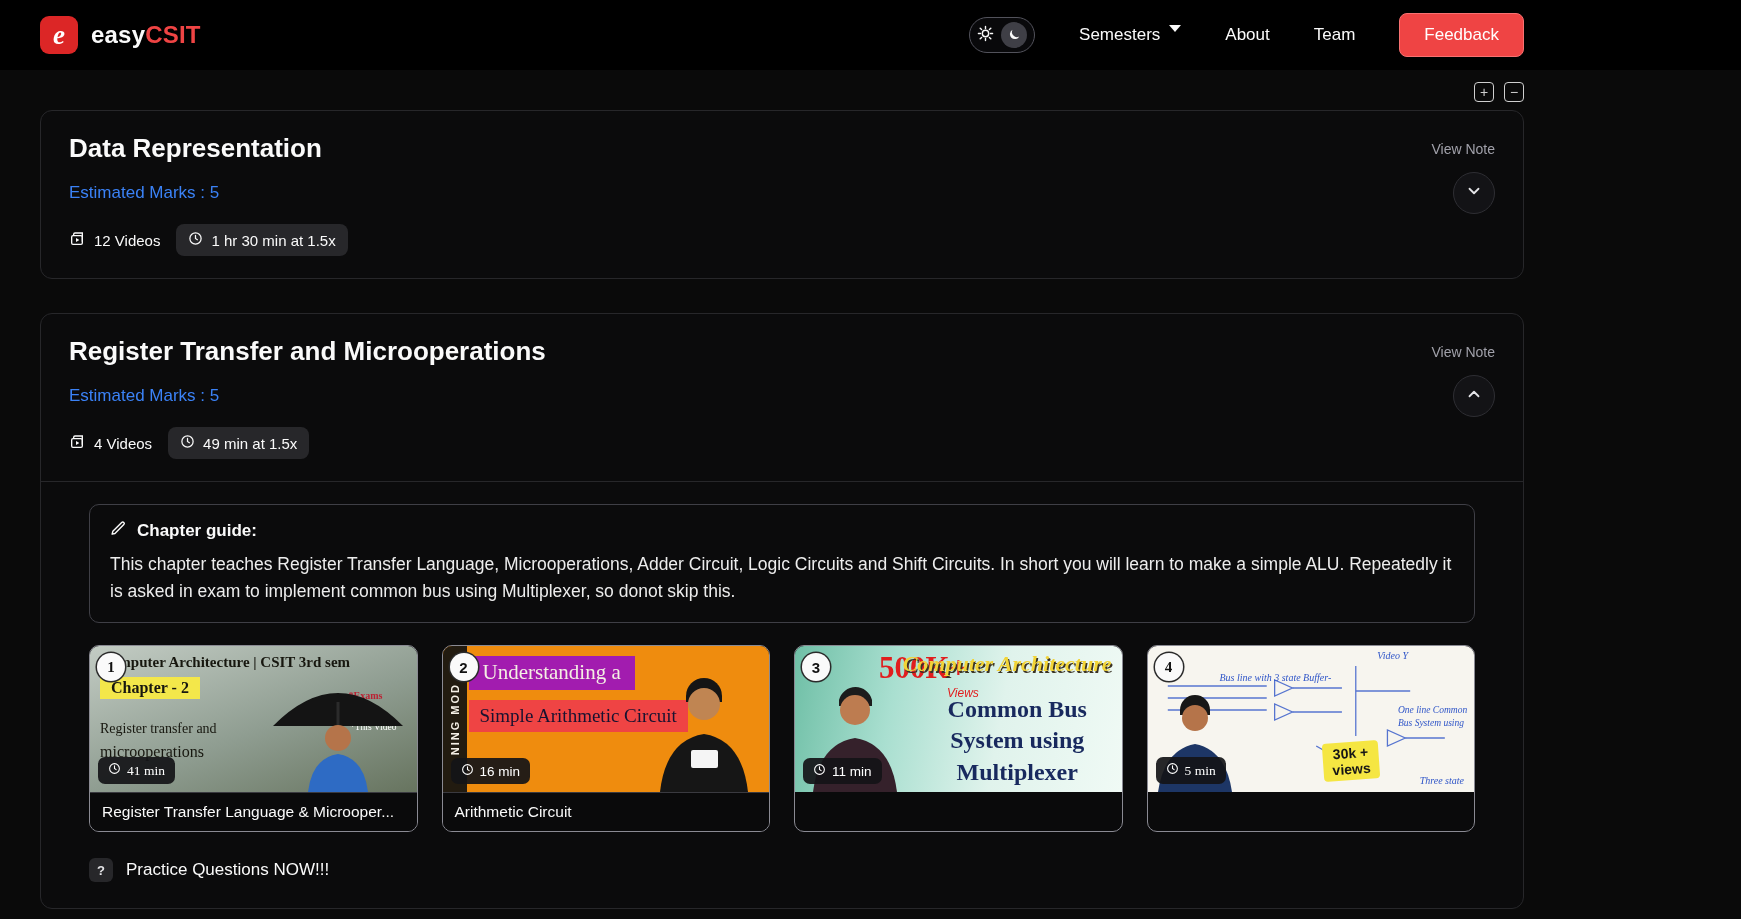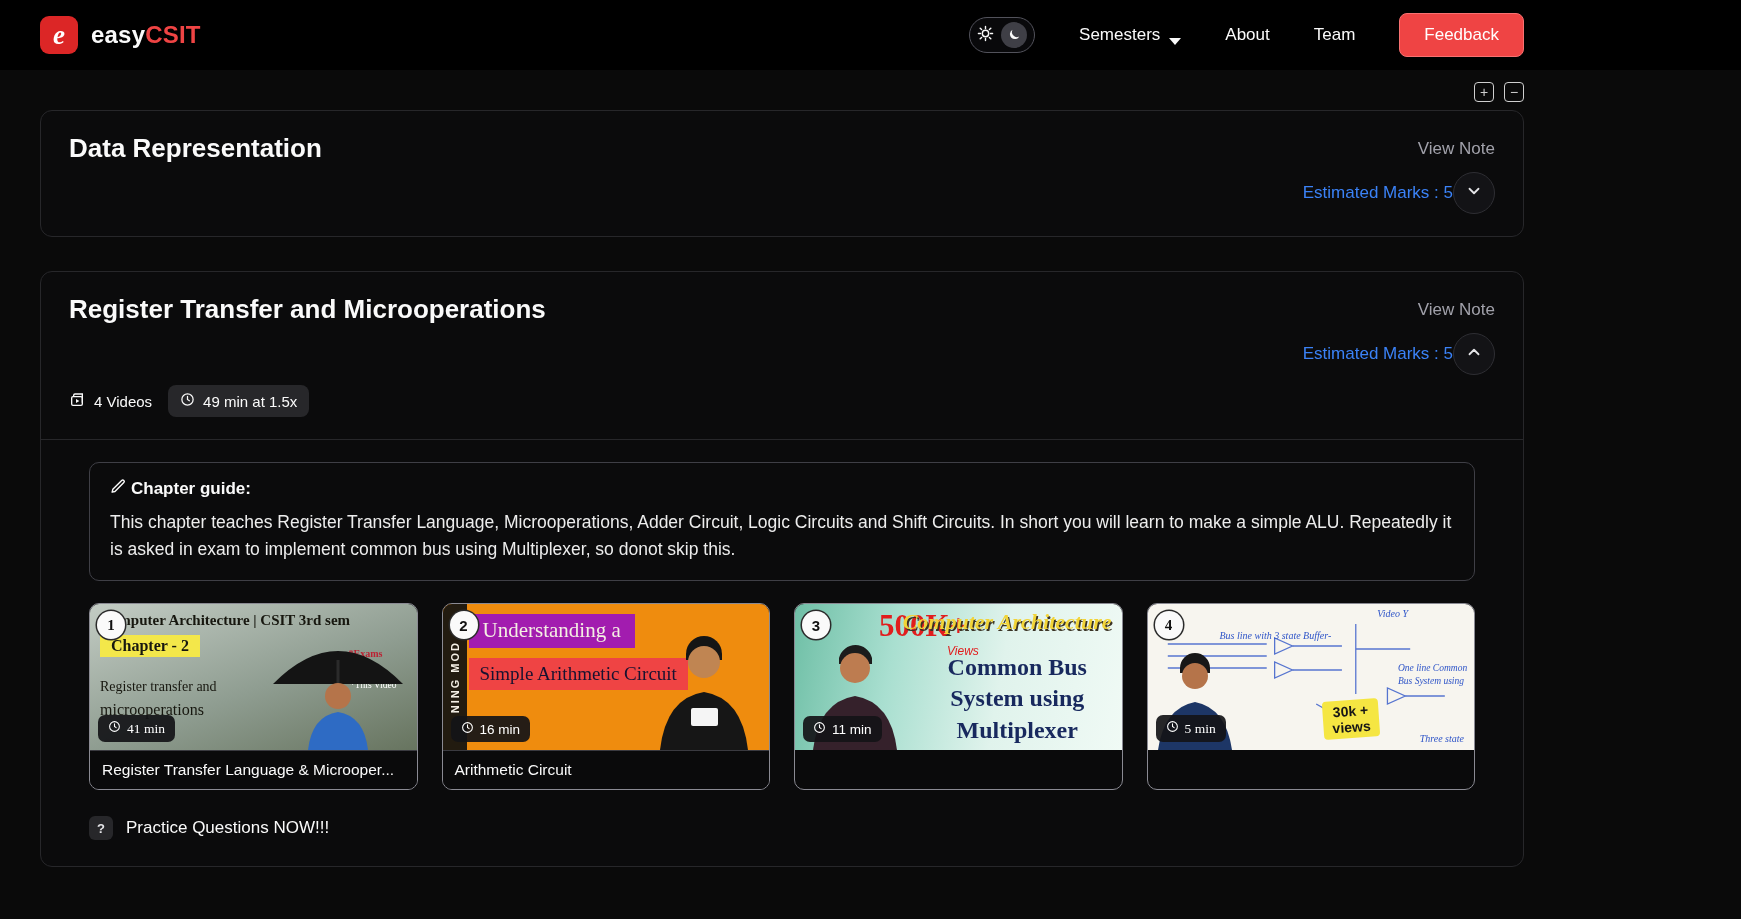--- a/index.html
+++ b/index.html
@@ -12,47 +12,47 @@
   .logo-group { display:flex; align-items:center; gap:13px; cursor:pointer; }
   .logo-mark { width:38px; height:38px; background:#dc2626; border-radius:9px; color:#fff; font-weight:bold;
                font-size:27px; font-style:italic; display:flex; align-items:center; justify-content:center;
                font-family:"Liberation Serif", serif; }
   .brand { font-size:24px; font-weight:bold; letter-spacing:.2px; }
   .brand .red { color:#ef4444; }
   .nav { display:flex; align-items:center; gap:44px; }
   .theme-toggle { display:flex; align-items:center; gap:7px; border:1px solid #52525b; border-radius:999px;
                   padding:4px 7px; background:#09090b; cursor:pointer; }
   .moon-wrap { width:26px; height:26px; border-radius:50%; background:#3f3f46; display:flex; align-items:center; justify-content:center; }
-  .nav-item { font-size:17px; color:#fafafa; cursor:pointer; display:flex; align-items:flex-end; gap:9px; }
+  .nav-item { font-size:17px; color:#fafafa; cursor:pointer; display:flex; align-items:flex-start; gap:9px; }
   .caret { width:0; height:0; border-left:6px solid transparent; border-right:6px solid transparent; border-top:7px solid #fafafa; }
   .feedback-btn { background:#ef4444; border:1px solid #f87171; color:#fff; font-size:17px; padding:11px 24px;
                   border-radius:8px; cursor:pointer; font-family:inherit; }
 
   
   .main { width:1484px; margin-left:40px; }
   .bulk-actions { display:flex; justify-content:flex-end; gap:10px; margin:12px 0 8px; }
   .sq-btn { width:20px; height:20px; border:1.5px solid #cfcfcf; border-radius:4px; color:#cfcfcf; background:transparent;
             font-size:14px; line-height:16px; text-align:center; cursor:pointer; }
 
   .chapter-card { background:#0b0b0c; border:1px solid #27272a; border-radius:12px; margin-bottom:34px; }
   .card-head { padding:22px 28px 22px; }
   .head-row1 { display:flex; justify-content:space-between; align-items:center; }
   .chapter-title { font-size:26px; font-weight:bold; }
-  .view-note { color:#a1a1aa; font-size:17px; cursor:pointer; }
-  .head-row2 { display:flex; justify-content:flex-end; align-items:center; margin-top:8px; }
+  .view-note { color:#a1a1aa; font-size:14px; cursor:pointer; }
+  .head-row2 { display:flex; justify-content:space-between; align-items:center; margin-top:8px; }
   .marks { color:#3b82f6; font-size:17px; }
   .chev-btn { width:42px; height:42px; border-radius:50%; background:#131316; border:1px solid #2e2e33;
               display:flex; align-items:center; justify-content:center; color:#e4e4e7; cursor:pointer; }
   .head-row3 { display:flex; align-items:center; gap:16px; margin-top:10px; }
   .videos-count { display:flex; gap:9px; align-items:center; font-size:15px; color:#fafafa; }
   .duration-badge { display:flex; gap:8px; align-items:center; font-size:15px; background:#27272a; border-radius:8px; padding:7px 12px; }
 
   .card-body { border-top:1px solid #27272a; padding:22px 48px 26px; }
   .guide-box { border:1px solid #3f3f46; border-radius:10px; padding:15px 20px 17px; }
-  .guide-head { display:flex; gap:4px; align-items:center; font-size:17px; font-weight:bold; }
+  .guide-head { display:flex; gap:10px; align-items:center; font-size:17px; font-weight:bold; }
   .guide-text { margin-top:9px; font-size:17.5px; line-height:1.55; color:#ededed; }
 
   .video-grid { display:grid; grid-template-columns:repeat(4,1fr); gap:24px; margin-top:22px; }
   .video-card { border:1px solid #8a8a93; border-radius:10px; overflow:hidden; cursor:pointer; background:#0a0a0b; }
   .thumb { height:146px; position:relative; overflow:hidden; }
   .num-badge { position:absolute; top:7px; left:7px; width:28px; height:28px; border-radius:50%; background:#fafafa;
                color:#111; font-weight:bold; font-size:15px; display:flex; align-items:center; justify-content:center;
                z-index:6; box-shadow:0 0 0 1.5px #2b2b2b; }
   .dur-pill { position:absolute; bottom:8px; left:8px; background:rgba(20,20,23,.92); border-radius:7px; padding:5px 10px;
               display:flex; align-items:flex-end; gap:6px; font-size:13.5px; color:#fff; z-index:6; }
@@ -162,20 +162,41 @@
         <div class="view-note">View Note</div>
       </div>
       <div class="head-row2">
         <div class="marks">Estimated Marks : 5</div>
         <div class="chev-btn">
           <span>
             <svg width="18" height="18" viewBox="0 0 24 24" fill="none" stroke="currentColor" stroke-width="2.4" stroke-linecap="round" stroke-linejoin="round">
                 <polyline points="6 9 12 15 18 9"></polyline>
               </svg>
           </span>
+        </div>
+      </div>
+      <div class="head-row3">
+        <div class="videos-count">
+          <span>
+            <svg width="16" height="16" viewBox="0 0 24 24" fill="none" stroke="currentColor" stroke-width="2">
+                <rect x="4" y="7" width="16" height="13" rx="2"></rect>
+                <path d="M7 7V5a2 2 0 0 1 2-2h11v13"></path>
+                <path d="M10.5 10.5l5 3-5 3z" fill="currentColor" stroke="none"></path>
+              </svg>
+          </span>
+          <span>12 Videos</span>
+        </div>
+        <div class="duration-badge">
+          <span>
+            <svg width="15" height="15" viewBox="0 0 24 24" fill="none" stroke="currentColor" stroke-width="2" stroke-linecap="round">
+                <circle cx="12" cy="12" r="9"></circle>
+                <path d="M12 7v5l3 2"></path>
+              </svg>
+          </span>
+          <span>1 hr 30 min at 1.5x</span>
         </div>
       </div>
     </div>
   </div>
 
   <div class="chapter-card">
     <div class="card-head">
       <div class="head-row1">
         <div class="chapter-title">Register Transfer and Microoperations</div>
         <div class="view-note">View Note</div>

